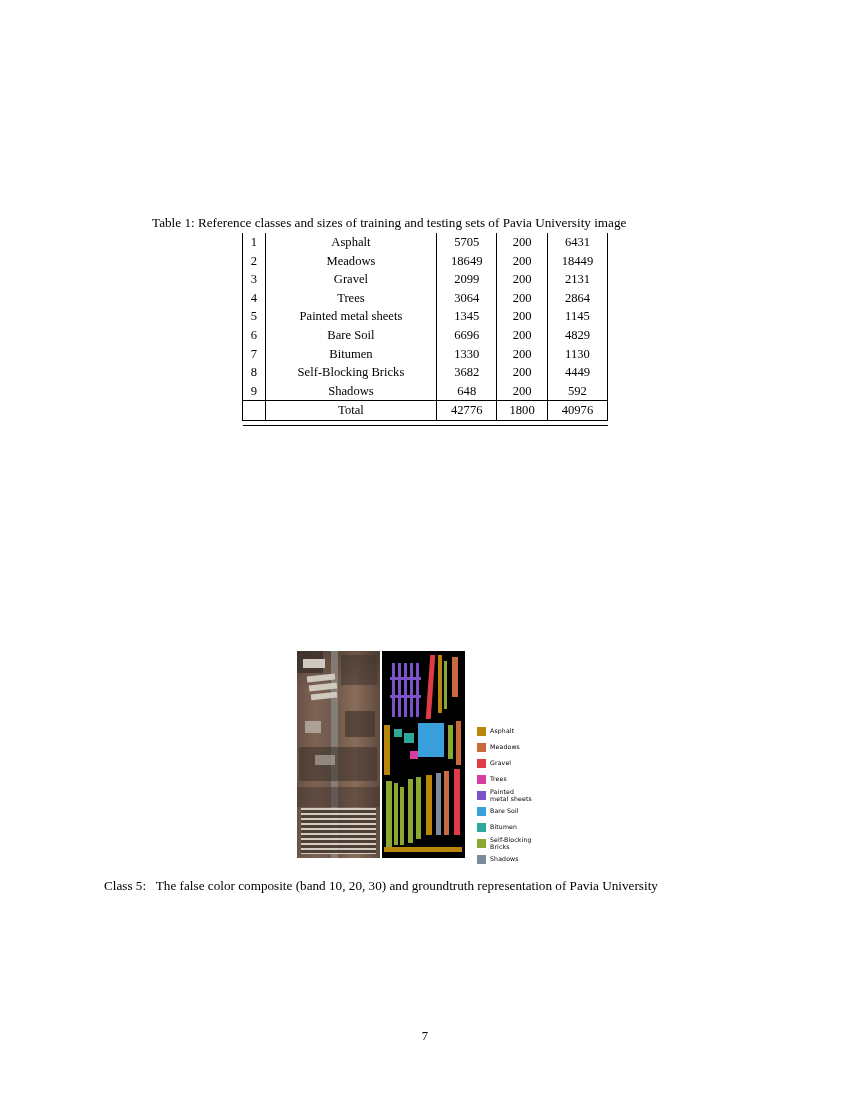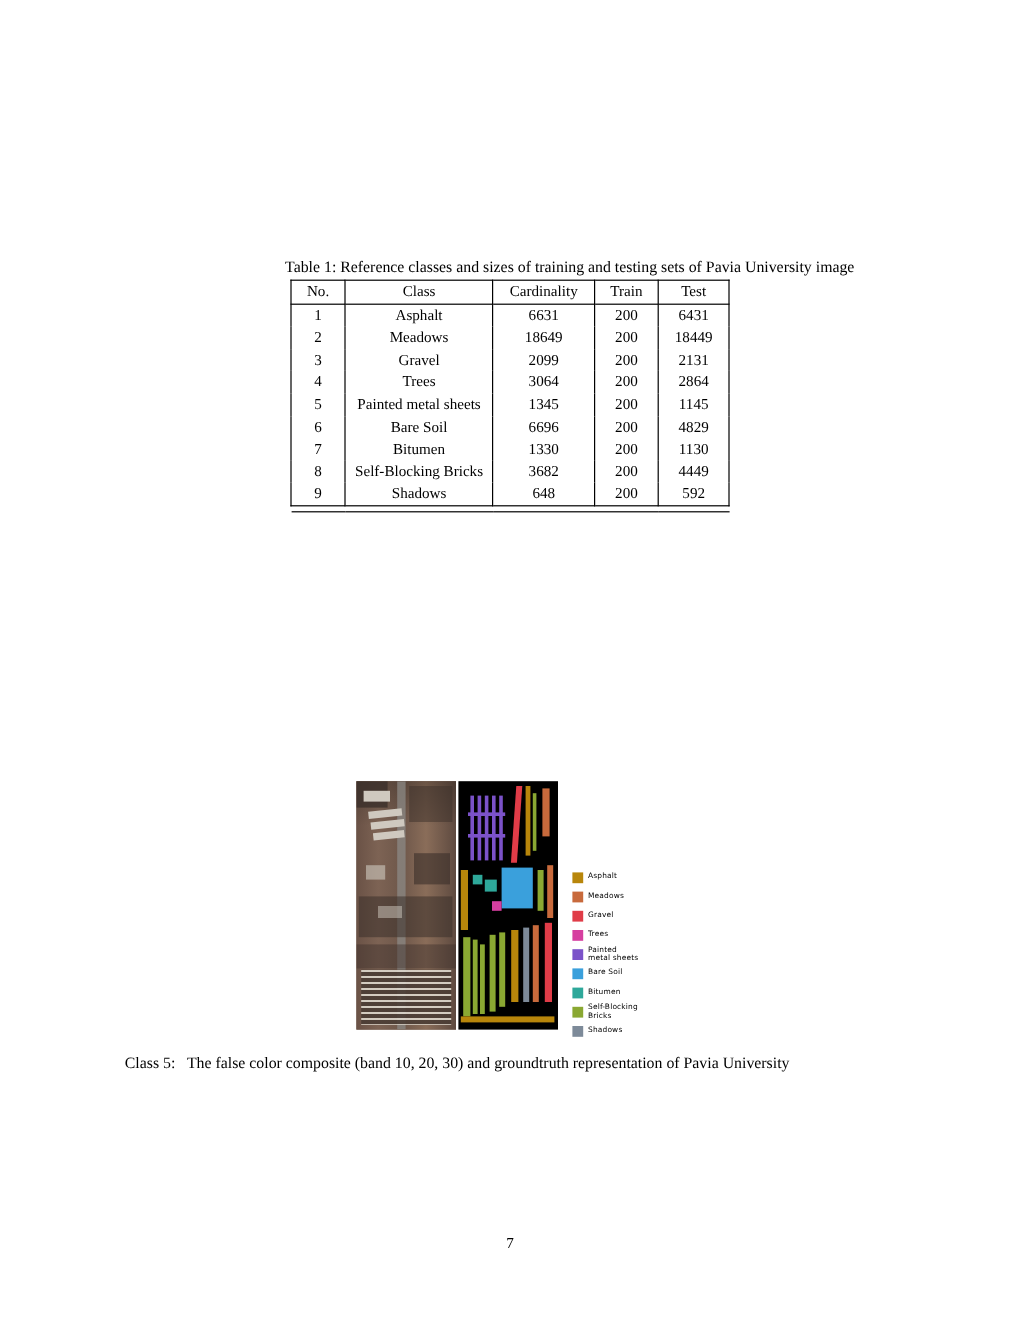--- a/index.html
+++ b/index.html
@@ -18,21 +18,20 @@
 
   
   .table-caption {
     position: absolute;
     left: 152px;
     top: 215px;
     width: 560px;
     font-size: 13.2px;
     line-height: 1.25;
     white-space: nowrap;
-    text-align: right;
   }
 
   
   .table-wrap {
     position: absolute;
     left: 242px;
     top: 233px;
     width: 366px;
   }
   table.ref-table {
@@ -160,32 +159,25 @@
 <body>
 
 <div class="table-caption">
   <span>Table 1:</span>
   <span>Reference classes and sizes of training and testing sets of Pavia University image</span>
 </div>
 
 <div class="table-wrap">
   <table class="ref-table">
     <tbody>
-      <tr class="rule-top rule-bottom">
-        <td class="col-no vline-l vline-r">No.</td>
-        <td class="col-class vline-r">Class</td>
-        <td class="col-card vline-r">Cardinality</td>
-        <td class="col-train vline-r">Train</td>
-        <td class="col-test vline-r">Test</td>
-      </tr>
 
       <tr>
         <td class="vline-l vline-r">1</td>
         <td class="vline-r">Asphalt</td>
-        <td class="vline-r">6631</td>
+        <td class="vline-r">5705</td>
         <td class="vline-r">200</td>
         <td class="vline-r">6431</td>
       </tr>
       <tr>
         <td class="vline-l vline-r">2</td>
         <td class="vline-r">Meadows</td>
         <td class="vline-r">18649</td>
         <td class="vline-r">200</td>
         <td class="vline-r">18449</td>
       </tr>
@@ -232,20 +224,27 @@
         <td class="vline-r">4449</td>
       </tr>
       <tr class="rule-bottom">
         <td class="vline-l vline-r">9</td>
         <td class="vline-r">Shadows</td>
         <td class="vline-r">648</td>
         <td class="vline-r">200</td>
         <td class="vline-r">592</td>
       </tr>
 
+      <tr>
+        <td class="vline-l vline-r"></td>
+        <td class="vline-r">Total</td>
+        <td class="vline-r">42776</td>
+        <td class="vline-r">1800</td>
+        <td class="vline-r">40976</td>
+      </tr>
       <tr class="dbl-spacer">
         <td colspan="5"></td>
       </tr>
       <tr class="dbl-spacer">
         <td colspan="5"></td>
       </tr>
     </tbody>
   </table>
 </div>
 

